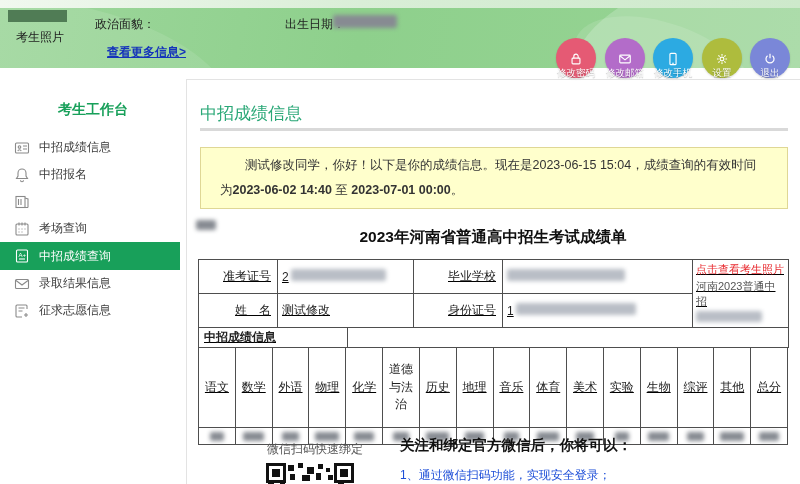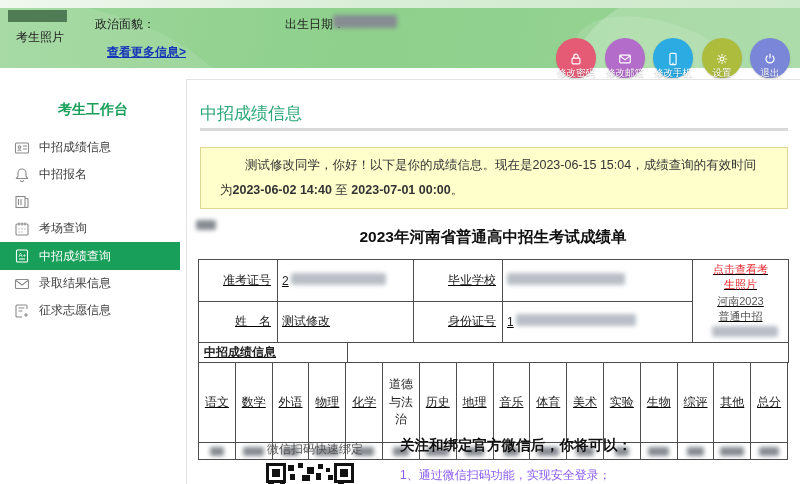--- a/index.html
+++ b/index.html
@@ -58,40 +58,40 @@
   .sheet-title{position:absolute;left:198px;top:227px;width:590px;text-align:center;
     font-weight:bold;font-size:15.5px;color:#0f0f0f;}
   .tables{position:absolute;left:198px;top:259px;width:590px;text-decoration:underline;}
   .tables table{border-collapse:collapse;table-layout:fixed;width:590px;}
   .tables td{border:1px solid #4e4e4e;font-size:12px;color:#222;padding:0 4px;
     overflow:hidden;white-space:nowrap;vertical-align:middle;}
   .tbl-b,.tbl-c{margin-top:-1px;}
   td.lbl{text-align:right;padding-right:6px;}
   td.val{text-align:left;}
   tr.info-row{height:22px;}
-  td.photo-cell{text-align:center;white-space:normal;padding:2px 19px;margin-top:8px;}
+  td.photo-cell{white-space:normal;padding:2px 3px;margin-top:8px;}
   .photo-link{display:block;color:#e8282d;font-size:11px;cursor:pointer;margin-bottom:2px;}
   .photo-cap{display:block;color:#555;font-size:11px;}
   tr.section-row{height:20px;}
   td.section-lbl{font-weight:bold;padding-left:5px;}
   tr.subjects-row{height:80px;}
   tr.subjects-row td{text-align:center;white-space:normal;padding:0 1px;line-height:1.45;}
   .wrapnarrow{display:inline-block;width:2em;}
   tr.scores-row{height:17px;}
   tr.scores-row td{text-align:center;padding:0;}
   .score-blob{height:9px;vertical-align:middle;}
   
   .qr-label{position:absolute;left:267px;top:441px;font-size:12px;color:#555;}
   .qr{position:absolute;left:266px;top:463px;width:88px;height:88px;background:#fff;}
   .qr .f{position:absolute;width:14px;height:14px;border:3px solid #111;}
   .qr .f::after{content:"";position:absolute;left:3px;top:3px;width:8px;height:8px;background:#111;}
   .qr .f.tl{left:0;top:0}.qr .f.tr{right:0;top:0}
   .qr .m{position:absolute;background:#111;}
   .benefits-title{position:absolute;left:400px;top:436px;font-size:14.5px;font-weight:bold;color:#111;}
-  .benefit-1{position:absolute;left:400px;top:467px;font-size:12px;color:#8b5cf6;}
+  .benefit-1{position:absolute;left:400px;top:467px;font-size:12px;color:#1d4ed8;}
 </style>
 </head>
 <body>
 
 <div class="topstrip"></div>
 <div class="banner">
   <div class="swirl1"></div>
   <div class="swirl2"></div>
   <div class="swirl3"></div>
   <div class="photo-redact"></div>

